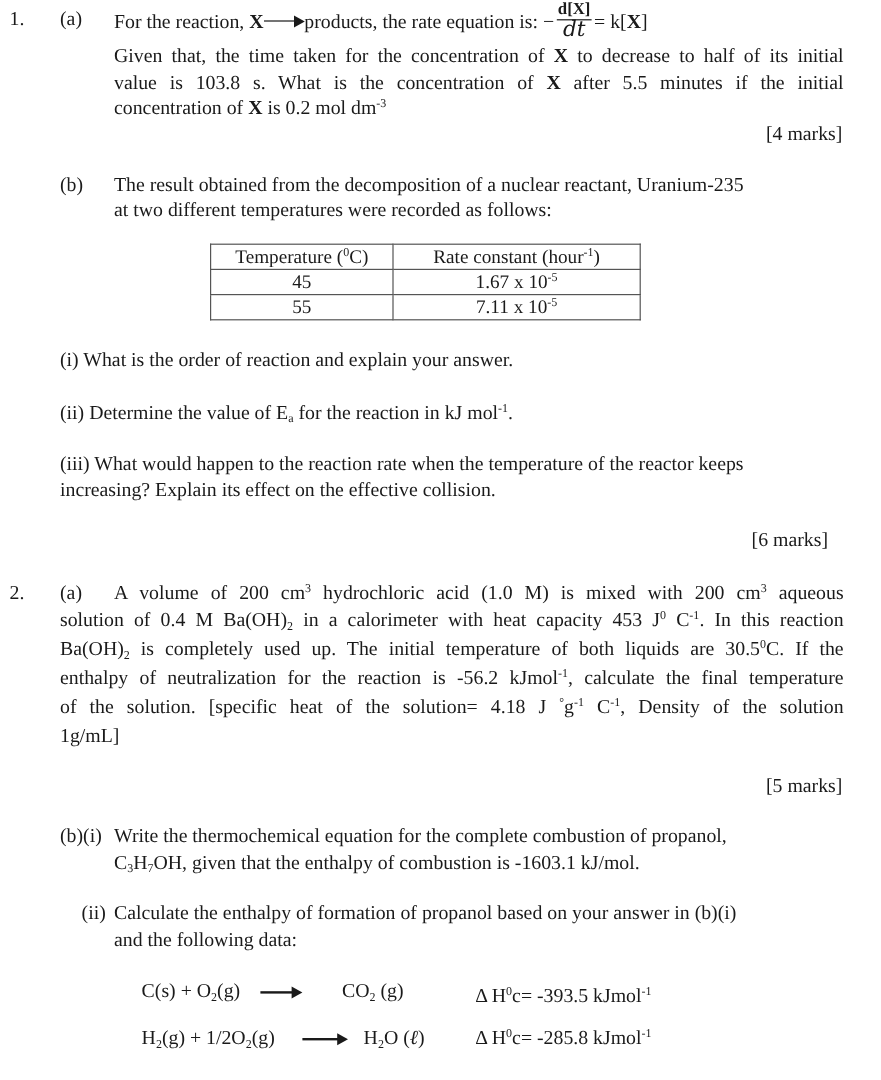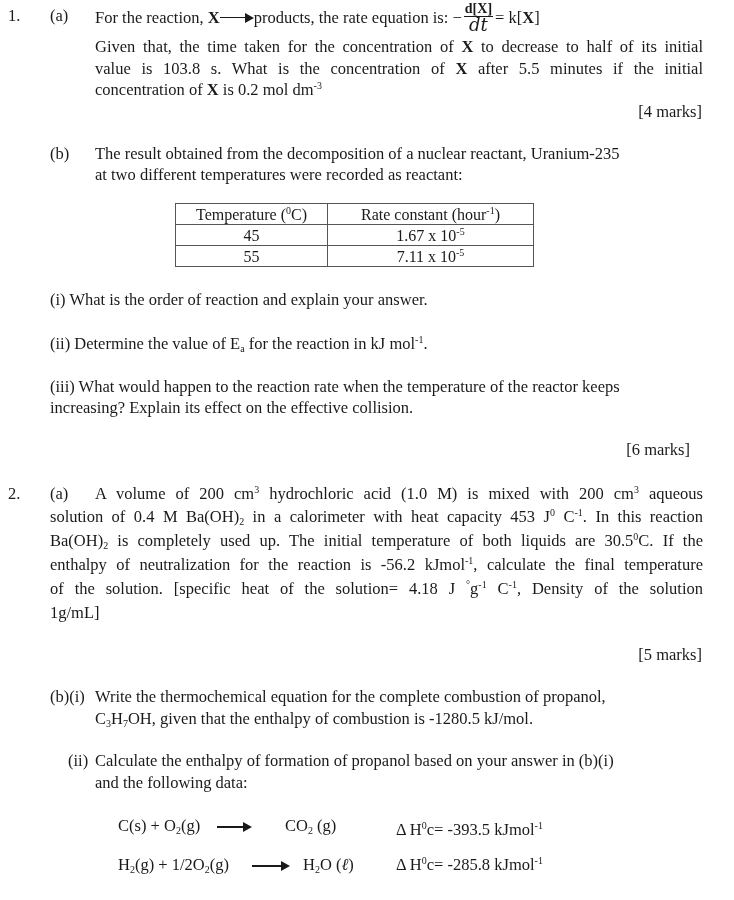--- a/index.html
+++ b/index.html
@@ -42,21 +42,21 @@
 <div class="line just" style="left:95px; top:59px; width:608px;">
   <span>value is 103.8 s. What is the concentration of </span><span class="b">X</span><span> after 5.5 minutes if the initial</span>
 </div>
 <div class="line" style="left:95px; top:80px;">
   <span>concentration of </span><span class="b">X</span><span> is 0.2 mol dm</span><sup>-3</sup>
 </div>
 <div class="line" style="right:32px; top:102px;">[4 marks]</div>
 
 <div class="line" style="left:50px; top:144px;">(b)</div>
 <div class="line" style="left:95px; top:144px;text-align:center;">The result obtained from the decomposition of  a nuclear reactant, Uranium-235</div>
-<div class="line" style="left:95px; top:165px;">at two different temperatures were recorded as reactant:</div>
+<div class="line" style="left:95px; top:165px;">at two different temperatures were recorded as follows:</div>
 
 <table class="data">
   <tbody>
       <tr>
     <td class="col1"><span>Temperature (</span><sup>0</sup><span>C)</span></td>
     <td class="col2"><span>Rate constant (hour</span><sup>-1</sup><span>)</span></td>
   </tr>
   <tr>
     <td>45</td>
     <td><span>1.67 x 10</span><sup>-5</sup></td>
@@ -93,21 +93,21 @@
 </div>
 <div class="line just" style="left:50px; top:579px; width:653px;">
   <span>of the solution. [specific heat of the solution= 4.18 J </span><sup>°</sup><span>g</span><sup>-1</sup><span> C</span><sup>-1</sup><span>, Density of the solution</span>
 </div>
 <div class="line" style="left:50px; top:603px;">1g/mL]</div>
 <div class="line" style="right:32px; top:645px;">[5 marks]</div>
 
 <div class="line" style="left:50px; top:687px;">(b)(i)</div>
 <div class="line" style="left:95px; top:687px;">Write the thermochemical equation for the complete combustion of propanol,</div>
 <div class="line" style="left:95px; top:709px;">
-  <span>C</span><sub>3</sub><span>H</span><sub>7</sub><span>OH, given that the enthalpy of combustion is -1280.5 kJ/mol.</span>
+  <span>C</span><sub>3</sub><span>H</span><sub>7</sub><span>OH, given that the enthalpy of combustion is -1603.1 kJ/mol.</span>
 </div>
 
 <div class="line" style="left:68px; top:751px;">(ii)</div>
 <div class="line" style="left:95px; top:751px;">Calculate the enthalpy of formation of propanol based on your answer in (b)(i)</div>
 <div class="line" style="left:95px; top:773px;">and the following data:</div>
 
 <div class="line" style="left:118px; top:816px;">
   <span>C(s) + O</span><sub>2</sub><span>(g)</span>
 </div>
 <span class="arrow" style="position:absolute; left:217px; top:822px; width:35px;">

